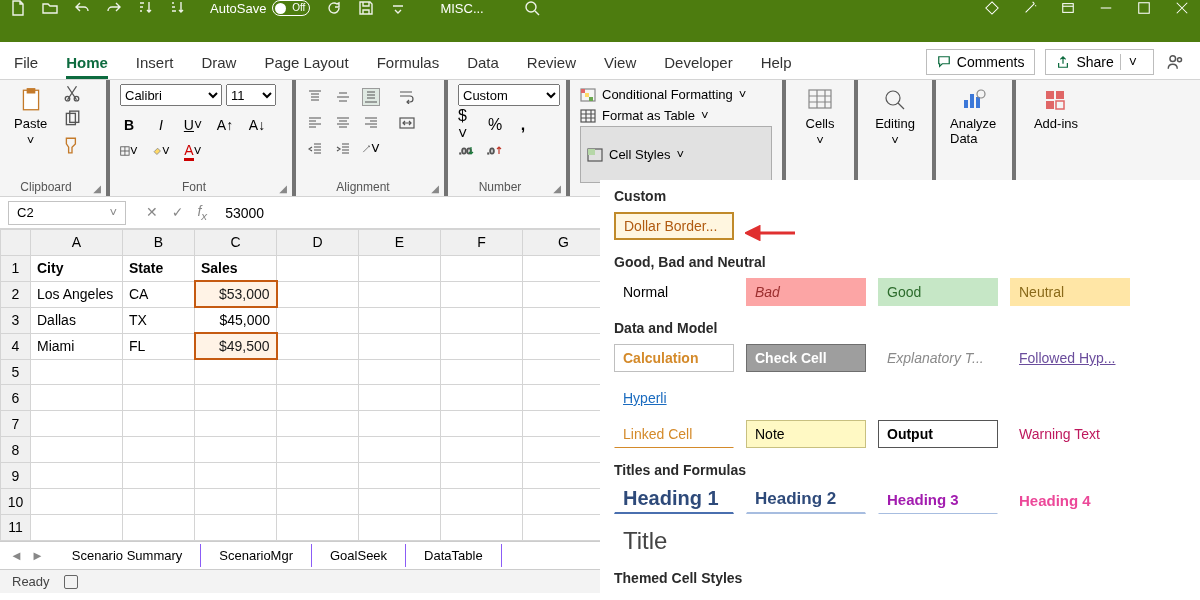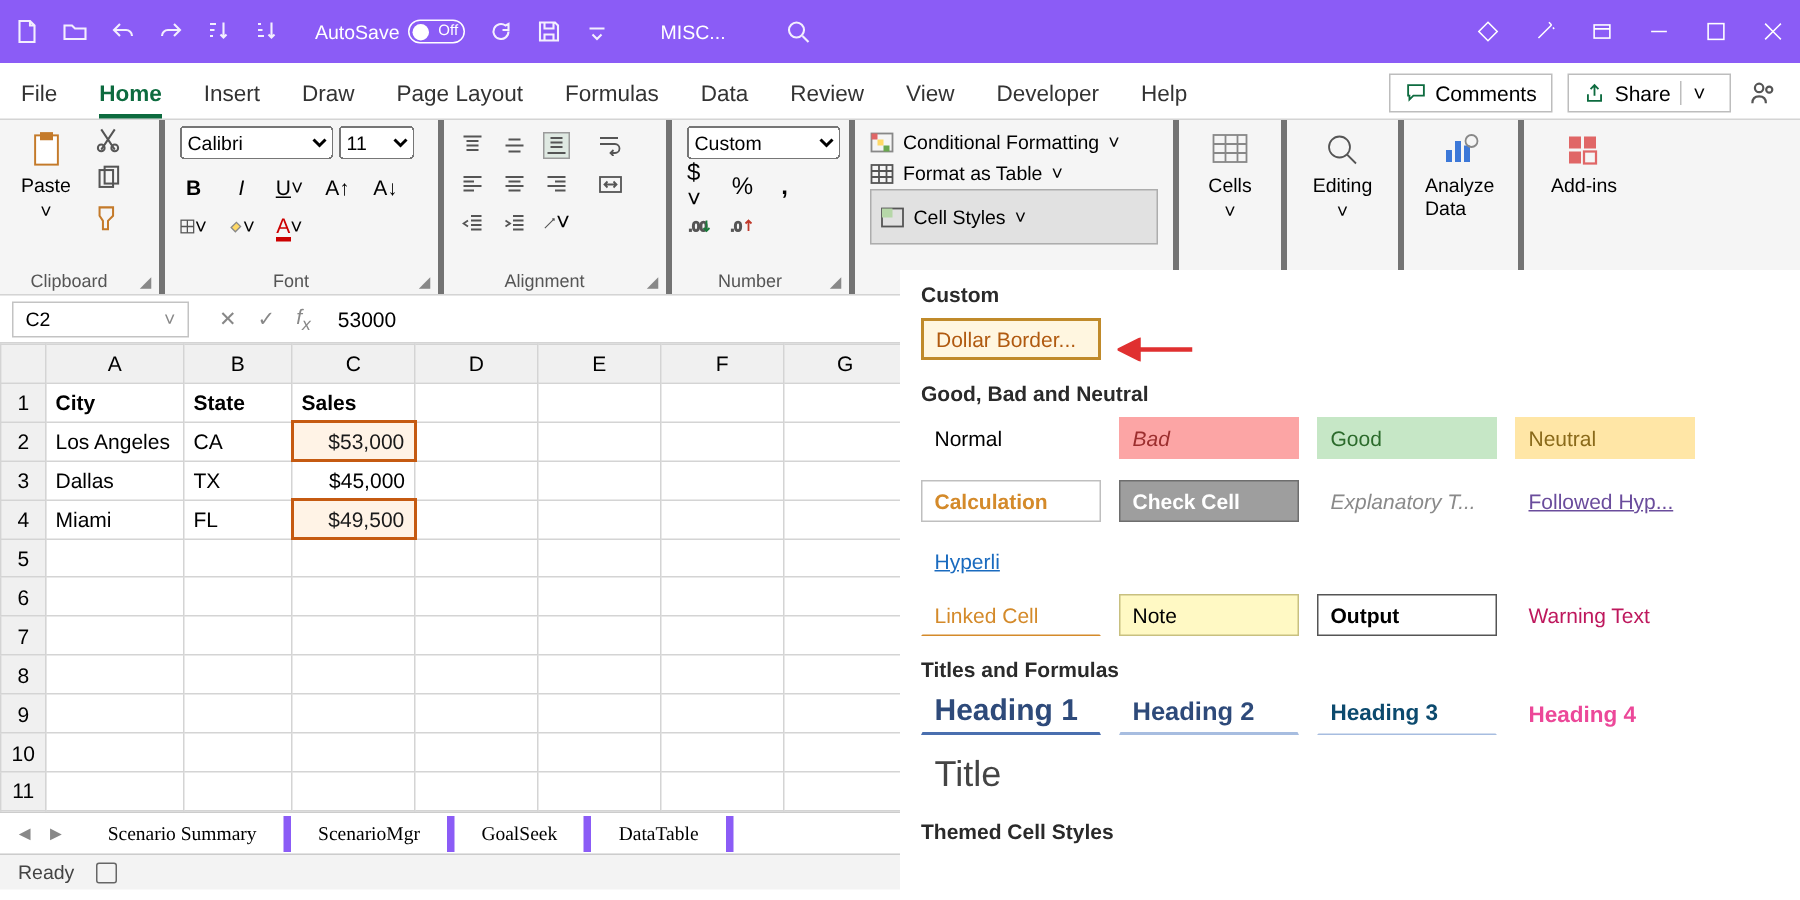--- a/index.html
+++ b/index.html
@@ -1,19 +1,19 @@
 <!DOCTYPE html>
 <html><head>
 <meta charset="utf-8">
 <style>
 * { margin: 0; padding: 0; box-sizing: border-box; font-family: "Segoe UI", Arial, sans-serif; }
 body { width: 1200px; height: 600px; overflow: hidden; background: #fff; position: relative; }
 
 
-.titlebar { height: 42px; background: #8b5cf6; display: flex; align-items: center; color: #fff; padding: 0 10px; }
+.titlebar { height: 42px; background: #4d7c0f; display: flex; align-items: flex-start; color: #fff; padding: 0 10px; }
 .tb-left { display: flex; gap: 16px; align-items: center; }
 .tb-icon { width: 16px; height: 16px; opacity: .9; cursor: pointer; display: inline-flex; align-items: center; justify-content: center; }
 .tb-icon svg { width: 16px; height: 16px; stroke: #fff; fill: none; stroke-width: 1.4; }
 .tb-autosave { display: flex; align-items: center; gap: 6px; font-size: 13px; margin-left: 8px; }
 .toggle { width: 38px; height: 16px; border: 1px solid #fff; border-radius: 9px; position: relative; }
 .toggle::after { content: ""; position: absolute; left: 2px; top: 1.5px; width: 11px; height: 11px; background: #fff; border-radius: 50%; }
 .toggle-label { font-size: 10px; position: absolute; right: 4px; top: 1px; }
 .tb-title { font-size: 13px; margin-left: 18px; }
 .tb-search { margin-left: 24px; }
 .tb-right { margin-left: auto; display: flex; gap: 22px; align-items: center; }
@@ -50,21 +50,21 @@
 .g-font .font-row { display: flex; gap: 14px; height: 26px; align-items: center; }
 .g-font .font-row .fb { width: 18px; height: 18px; display: flex; align-items: center; justify-content: center; font-size: 14px; cursor: pointer; }
 
 .ctl-row { display: flex; gap: 10px; height: 26px; align-items: center; }
 .ctl-row .cb { width: 18px; height: 18px; display: flex; align-items: center; justify-content: center; cursor: pointer; }
 .ctl-row .cb.active { border: 1px solid #9b9b9b; background: #dfe9e2; }
 .num-sel { width: 102px; height: 22px; font-size: 13px; }
 
 
 .g-styles .s-item { font-size: 13px; padding: 3px 0; cursor: pointer; display: flex; align-items: center; gap: 6px; }
-.g-styles .s-item.sel { background: #e1e1e1; border: 1px solid #adadad; padding: 10px 6px; text-align: right; }
+.g-styles .s-item.sel { background: #e1e1e1; border: 1px solid #adadad; padding: 20px 6px; text-align: right; }
 
 
 .g-right { align-items: center; }
 
 
 .formula-bar { height: 32px; display: flex; align-items: center; border-bottom: 1px solid #d4d4d4; }
 .namebox { width: 118px; height: 24px; margin: 0 8px; border: 1px solid #c3c3c3; display: flex; align-items: center; padding: 0 8px; font-size: 13px; justify-content: space-between; }
 .fx-btns { display: flex; gap: 14px; padding: 0 12px; color: #888; align-items: center; }
 .fx-btns span { cursor: pointer; font-size: 14px; }
 .fx-val { flex: 1; font-size: 14px; padding-left: 6px; }
@@ -98,32 +98,32 @@
 .sw-check { background: #9e9e9e; color: #fff; border: 1px solid #6e6e6e; font-weight: 600; }
 .sw-explan { color: #8a8a8a; font-style: italic; }
 .sw-followed { color: #6a4c9c; text-decoration: underline; }
 .sw-hyper { color: #1a6bbf; text-decoration: underline; }
 .sw-linked { color: #d48a2a; border-bottom: 1px solid #d48a2a; }
 .sw-note { background: #fff9c4; border: 1px solid #c8c080; }
 .sw-output { border: 1px solid #555; font-weight: 700; }
 .sw-warn { color: #be185d; }
 .sw-h1 { font-size: 20px; font-weight: 700; color: #2e4a7a; border-bottom: 2px solid #4a6faf; padding-bottom: 2px; height: auto; }
 .sw-h2 { font-size: 17px; font-weight: 700; color: #2e4a7a; border-bottom: 2px solid #a7bde0; padding-bottom: 2px; height: auto; }
-.sw-h3 { font-size: 15px; font-weight: 700; color: #0c4a6e; border-bottom: 1px solid #a7bde0; padding-bottom: 2px; height: auto; }
+.sw-h3 { font-size: 15px; font-weight: 700; color: #a21caf; border-bottom: 1px solid #a7bde0; padding-bottom: 2px; height: auto; }
 .sw-h4 { font-size: 15px; font-weight: 700; color: #ec4899; height: auto; }
 .sw-title { font-size: 24px; color: #444; height: auto; }
 
 
 .red-arrow { position: absolute; left: 745px; top: 225px; width: 50px; height: 16px; }
 .red-arrow svg { width: 100%; height: 100%; }
 
 
 .sheet-tabs { height: 28px; display: flex; align-items: center; border-top: 1px solid #ccc; font-size: 13px; }
 .sheet-tabs .nav { padding: 0 10px; color: #888; display: flex; gap: 8px; }
-.sheet-tabs .stab { padding: 4px 18px; border-right: 5px solid #8b5cf6; cursor: pointer; font-family: Liberation Serif, serif; }
+.sheet-tabs .stab { padding: 4px 18px; border-right: 1px solid #8b5cf6; cursor: pointer; }
 .status-bar { height: 24px; background: #f3f3f3; border-top: 1px solid #ccc; display: flex; align-items: center; padding: 0 12px; font-size: 13px; color: #444; }
 .status-bar .rec { margin-left: 14px; width: 14px; height: 14px; border: 1.5px solid #666; border-radius: 2px; }
 
 </style>
 </head>
 <body>
 
 <div class="titlebar">
   <div class="tb-left">
     <span class="tb-icon">
@@ -663,20 +663,21 @@
   <div class="sp-section">
     <div class="sp-title">Good, Bad and Neutral</div>
     <div class="sp-row">
       <div class="swatch sw-normal">Normal</div>
       <div class="swatch sw-bad">Bad</div>
       <div class="swatch sw-good">Good</div>
       <div class="swatch sw-neutral">Neutral</div>
     </div>
   </div>
   <div class="sp-section">
+    <div class="sp-title">Data and Model</div>
     <div class="sp-row">
       <div class="swatch sw-calc">Calculation</div>
       <div class="swatch sw-check">Check Cell</div>
       <div class="swatch sw-explan">Explanatory T...</div>
       <div class="swatch sw-followed">Followed Hyp...</div>
       <div class="swatch sw-hyper" style="width:60px">Hyperli</div>
     </div>
     <div class="sp-row" style="margin-top:8px">
       <div class="swatch sw-linked">Linked Cell</div>
       <div class="swatch sw-note">Note</div>

